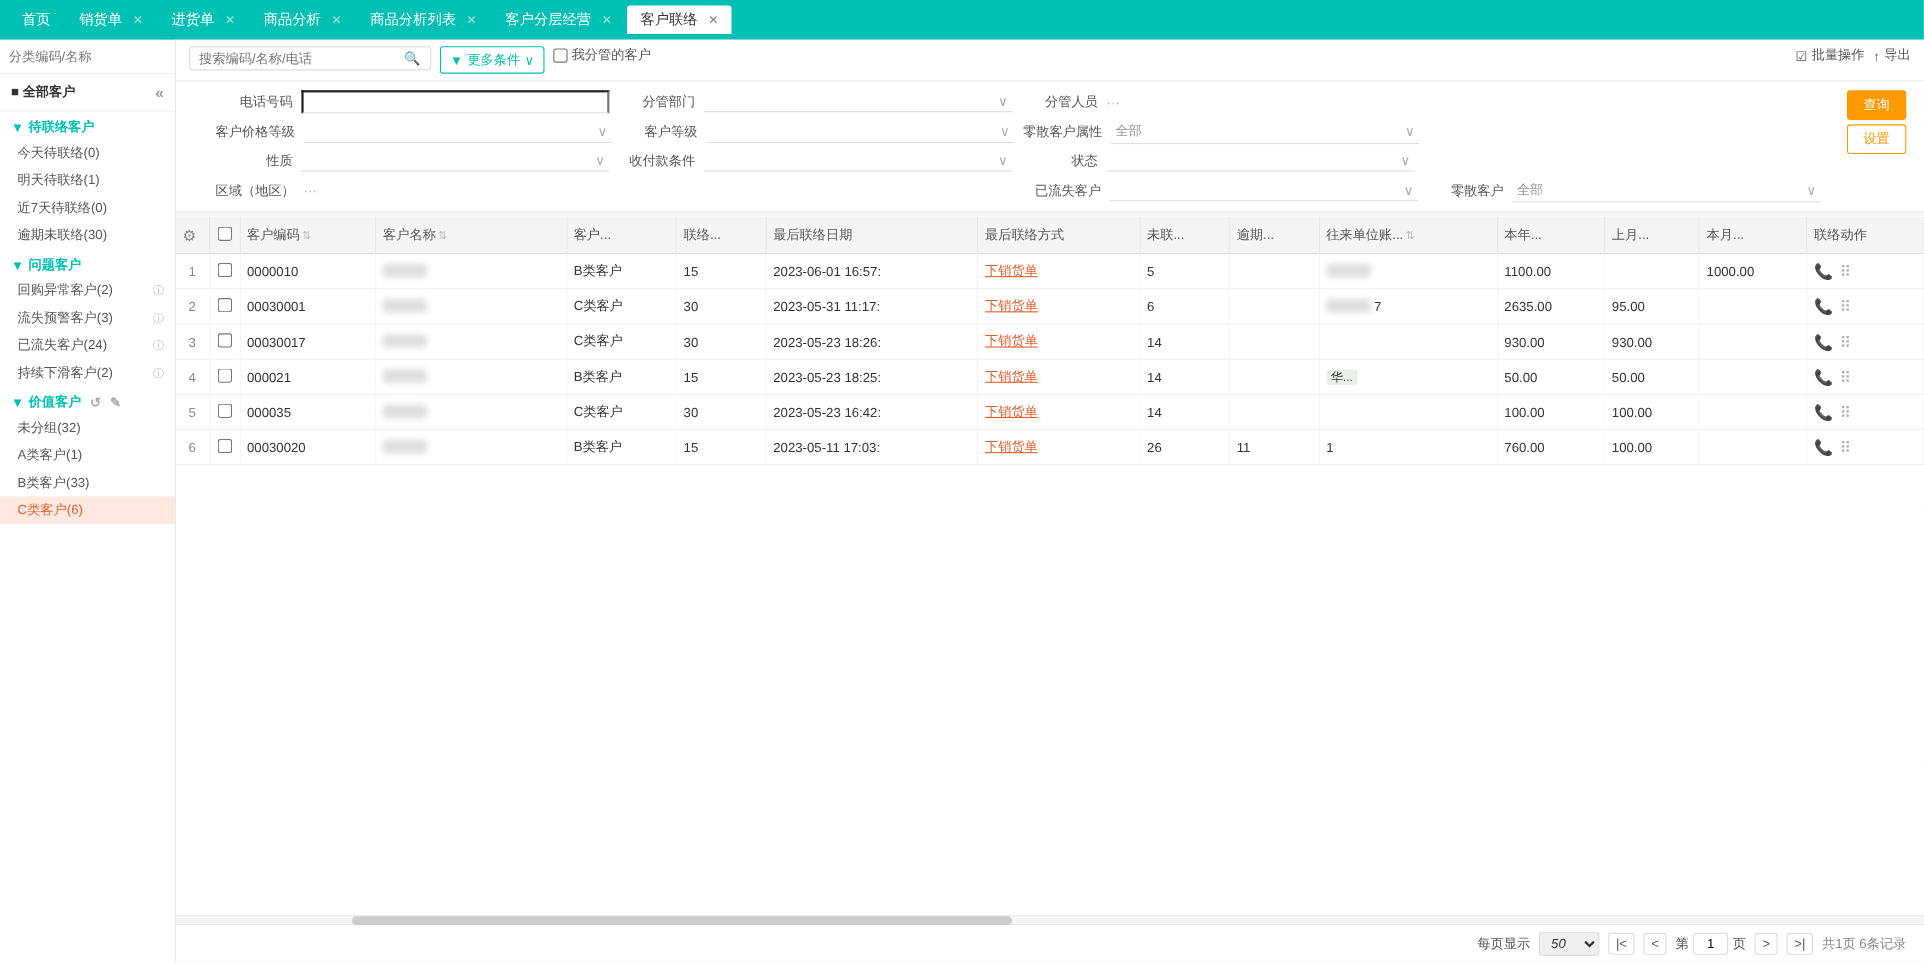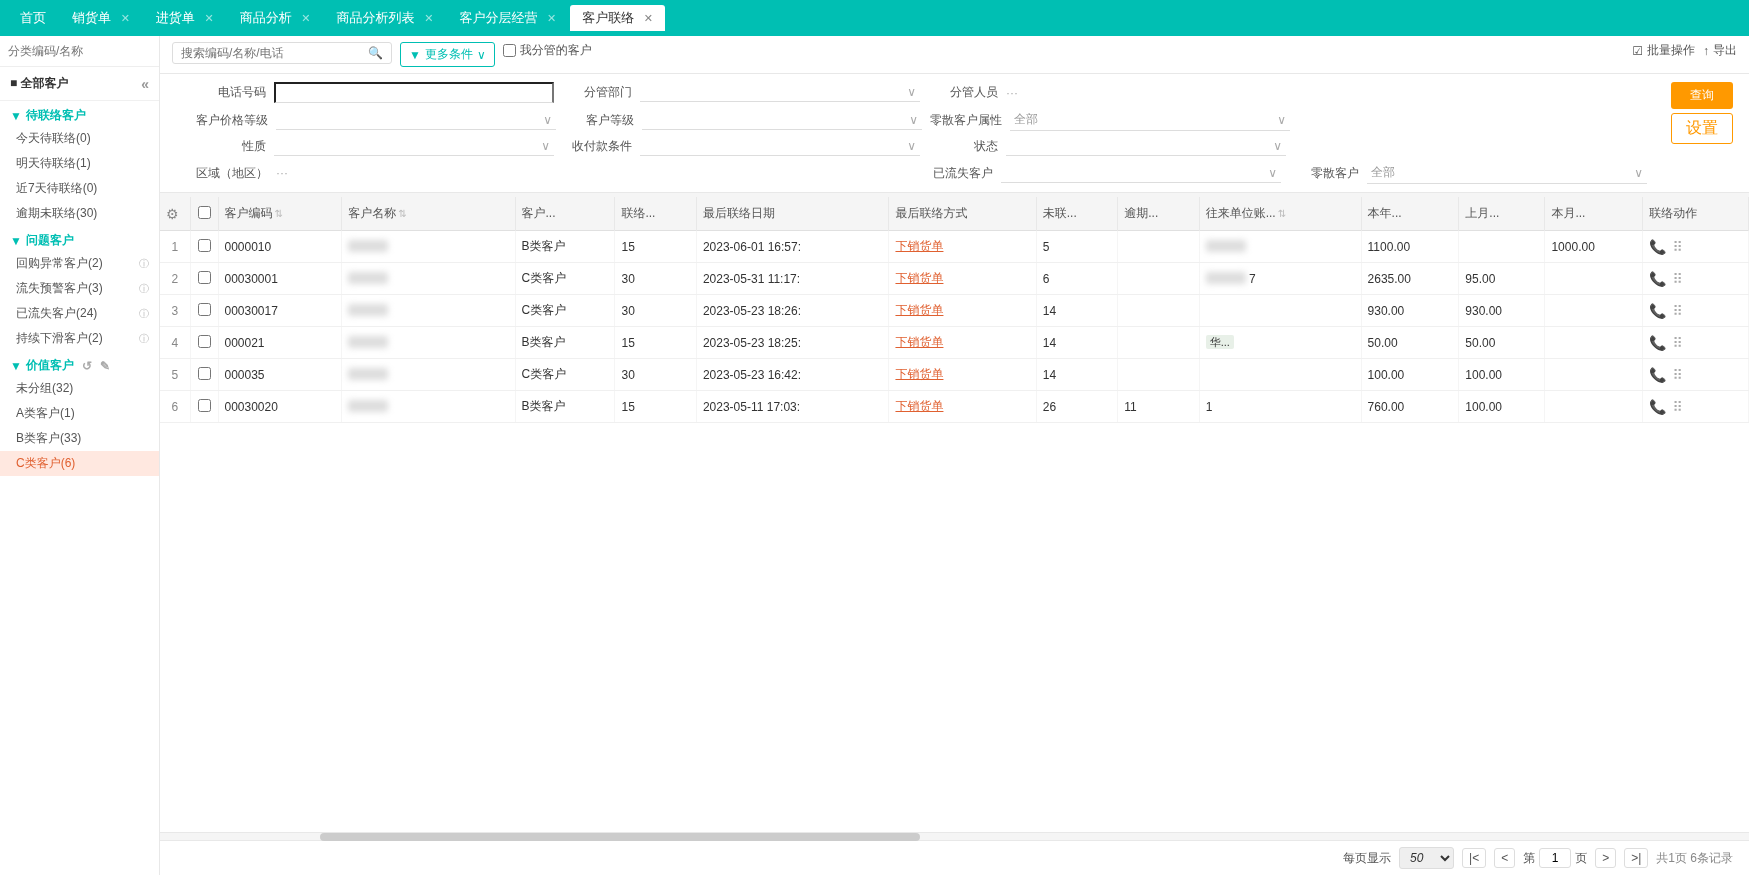--- a/index.html
+++ b/index.html
@@ -209,21 +209,21 @@
       cursor: pointer;
       font-size: 12px;
     }
     .btn-settings {
       background: #fff;
       color: #f90;
       border: 1px solid #f90;
       padding: 4px 14px;
       border-radius: 3px;
       cursor: pointer;
-      font-size: 16px;
+      font-size: 12px;
     }
     .filter-ellipsis { color: #aaa; cursor: pointer; }
 
     
     .table-container {
       flex: 1;
       overflow: auto;
       background: #fff;
       margin: 4px 0 0 0;
     }

